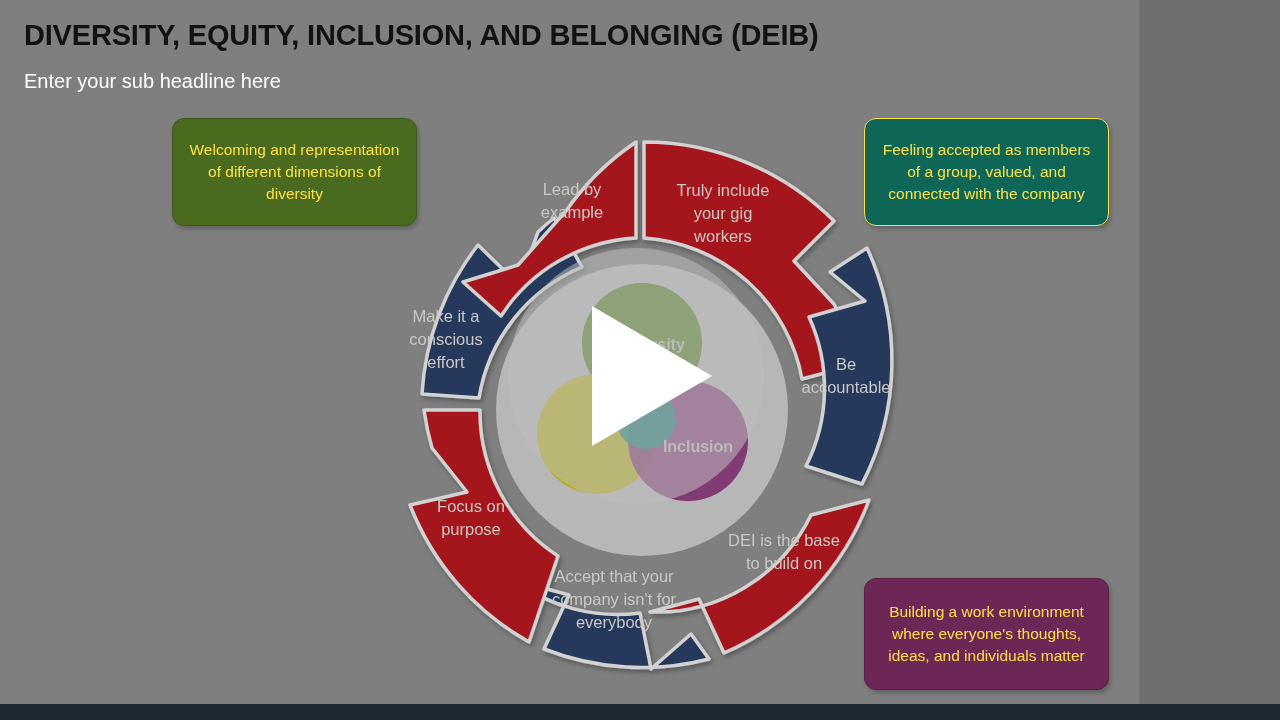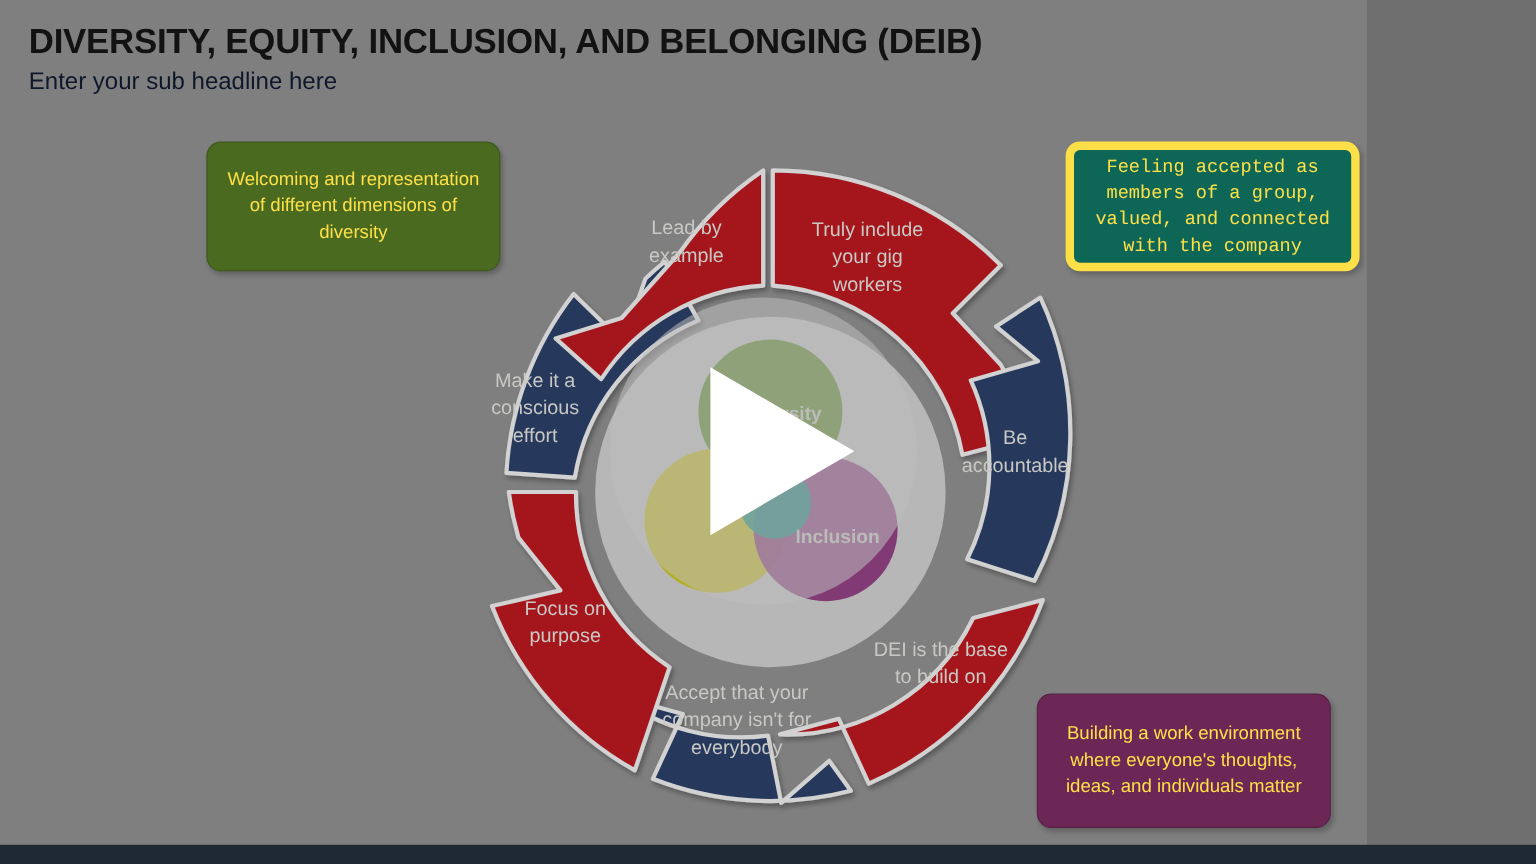--- a/index.html
+++ b/index.html
@@ -34,22 +34,22 @@
     font-size: 29px;
     font-weight: bold;
     color: #121212;
     letter-spacing: -0.2px;
     line-height: 1.1;
     margin: 0;
     white-space: nowrap;
   }
   #subtitle {
     font-size: 20px;
-    color: #0f172a;
-    margin: 5px 0 0 0;
+    color: #ffffff;
+    margin: 18px 0 0 0;
     font-weight: normal;
     line-height: 1.1;
   }
 
   
   .callout {
     position: absolute;
     border-radius: 12px;
     box-sizing: border-box;
     display: flex;
@@ -57,22 +57,22 @@
     justify-content: center;
     text-align: center;
     padding: 10px 14px;
     font-size: 15.5px;
     line-height: 1.42;
     color: #fde047;
     box-shadow: 2px 3px 4px rgba(0,0,0,0.22);
   }
   #callout-diversity  { left: 172px; top: 118px; width: 245px; height: 108px;
                         background: #4a6a20; border: 1px solid #3d5a1a; }
-  #callout-belonging  { left: 888px; top: 118px; width: 245px; height: 108px;
-                        background: #0e6657; border: 7px solid #fde047; font-family: Liberation Mono, monospace; }
+  #callout-belonging  { left: 864px; top: 118px; width: 245px; height: 108px;
+                        background: #0e6657; border: 1px solid #fde047; }
   #callout-equity     { left: 181px; top: 578px; width: 245px; height: 112px;
                         background: #75711b; border: 1px solid #5f5d16; }
   #callout-inclusion  { left: 864px; top: 578px; width: 245px; height: 112px;
                         background: #6c2756; border: 1px solid #5a2048; }
 
   
   #wheel-wrap {
     position: absolute;
     left: 368px;
     top: 136px;

